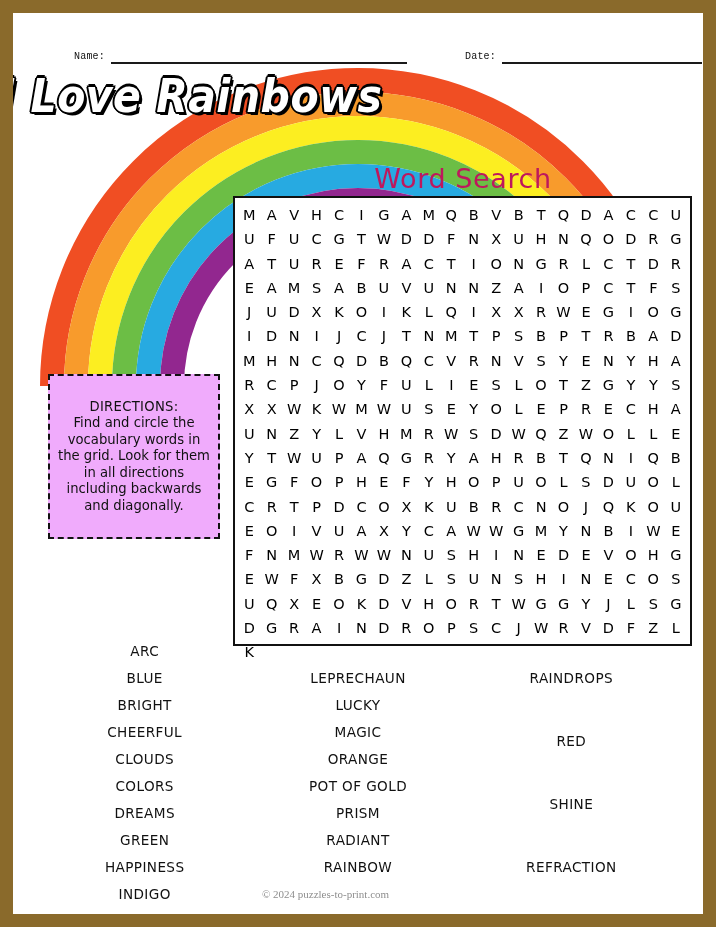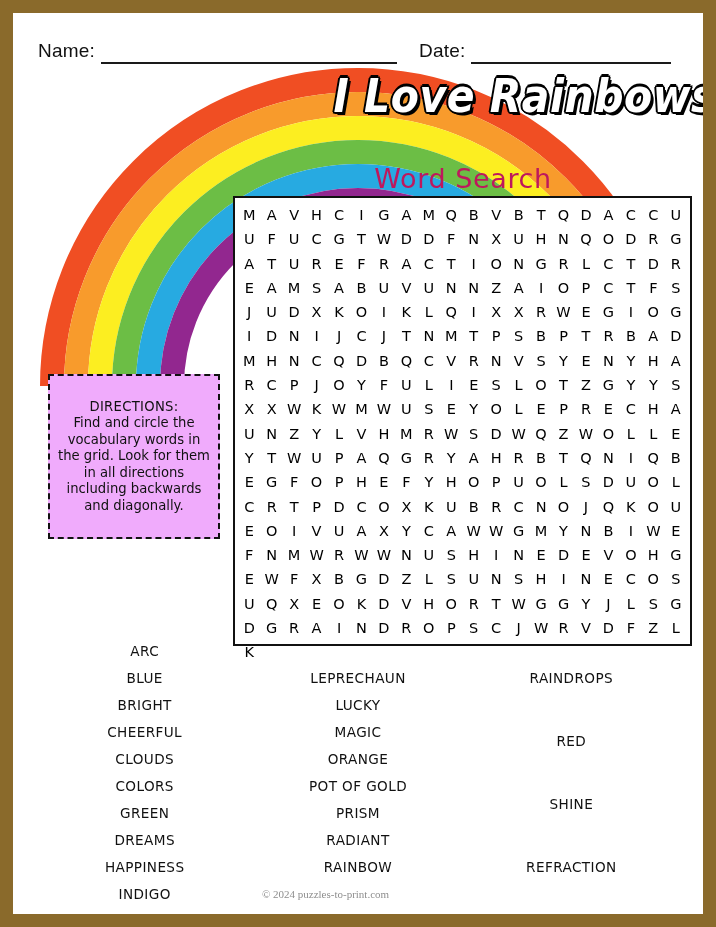--- a/index.html
+++ b/index.html
@@ -37,25 +37,26 @@
     top: 36px;
     width: 640px;
     height: 28px;
     display: flex;
     align-items: flex-end;
     font-size: 15.5px;
     color: #111;
     z-index: 30;
   }
   #nameline .fieldlabel {
-    font-family: Liberation Sans, sans-serif;
-    font-size: 19px;
+    font-family: Liberation Mono, monospace;
+    font-size: 10px;
     letter-spacing: .2px;
     padding-bottom: 2px;
     white-space: nowrap;
+    margin-left: 36px;
   }
   #nameline .rule {
     border-bottom: 2px solid #1a1a1a;
     height: 17px;
   }
   #rule-name { flex: 0 0 296px; margin-left: 6px; }
   #gap-nd    { flex: 0 0 22px; }
   #rule-date { flex: 0 0 200px; margin-left: 6px; }
 
   
@@ -68,21 +69,21 @@
     z-index: 5;
   }
   #rainbow-wrap svg { display: block; }
 
   
   #title {
     position: absolute;
     left: 0;
     top: 72px;
     width: 716px;
-    text-align: right;
+    text-align: left;
     z-index: 22;
   }
   #title .titletext {
     display: inline-block;
     font-family: "DejaVu Sans", sans-serif;
     font-weight: bold;
     font-style: italic;
     font-size: 41px;
     letter-spacing: 0.5px;
     color: #ffffff;
@@ -624,22 +625,22 @@
   </div>
 
   <div id="wordlist">
       <div class="wl-col pad-a">
         <div class="word">ARC</div>
         <div class="word">BLUE</div>
         <div class="word">BRIGHT</div>
         <div class="word">CHEERFUL</div>
         <div class="word">CLOUDS</div>
         <div class="word">COLORS</div>
+        <div class="word">DREAMS</div>
         <div class="word">GREEN</div>
-        <div class="word">DREAMS</div>
         <div class="word">HAPPINESS</div>
         <div class="word">INDIGO</div>
         <div class="word">JOYFUL</div>
       </div>
       <div class="wl-col pad-b">
         <div class="word">LEPRECHAUN</div>
         <div class="word">LUCKY</div>
         <div class="word">MAGIC</div>
         <div class="word">ORANGE</div>
         <div class="word">POT OF GOLD</div>

